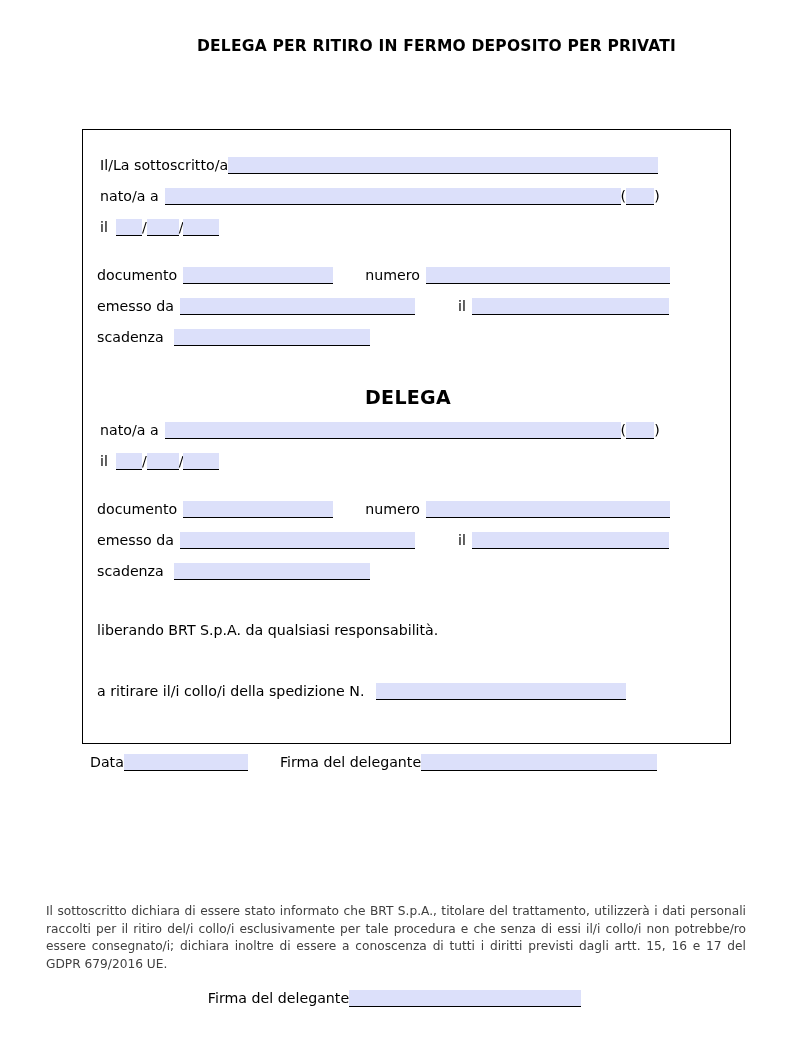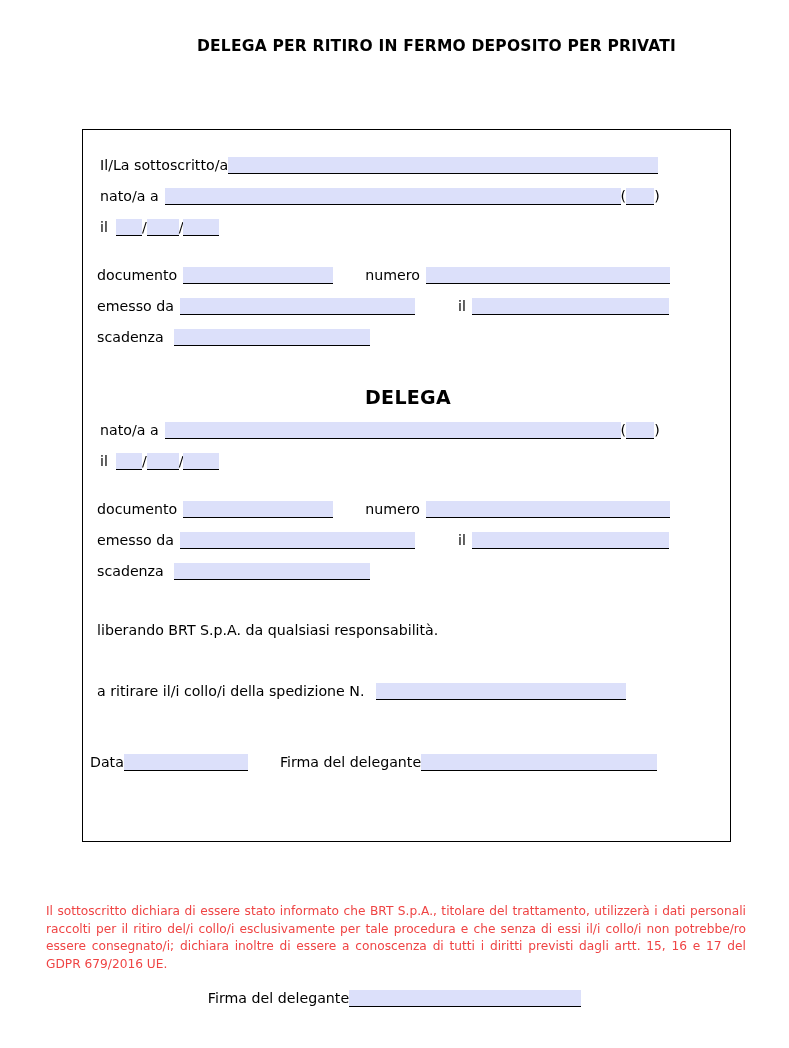--- a/index.html
+++ b/index.html
@@ -53,21 +53,21 @@
     letter-spacing: 0.2px;
     font-family: "DejaVu Sans", sans-serif;
   }
 
   
   .form-box {
     position: absolute;
     left: 82px;
     top: 129px;
     width: 649px;
-    height: 713px;
+    height: 615px;
     border: 1.4px solid #000;
     box-sizing: border-box;
   }
   .form-inner {
     position: absolute;
     left: 7px;
     top: 0;
     right: 4px;
     bottom: 0;
     padding-left: 0;
@@ -110,21 +110,21 @@
   
   .disclaimer {
     position: absolute;
     left: 46px;
     top: 903px;
     width: 700px;
     font-size: 12.2px;
     line-height: 17.5px;
     text-align: justify;
     font-family: "DejaVu Sans", sans-serif;
-    color: #ef4444;
+    color: #404040;
   }
   .footer-sign {
     position: absolute;
     left: 0;
     top: 990px;
     width: 789px;
     display: flex;
     justify-content: center;
   }
   .footer-sign .row { font-size: 14.2px; }

